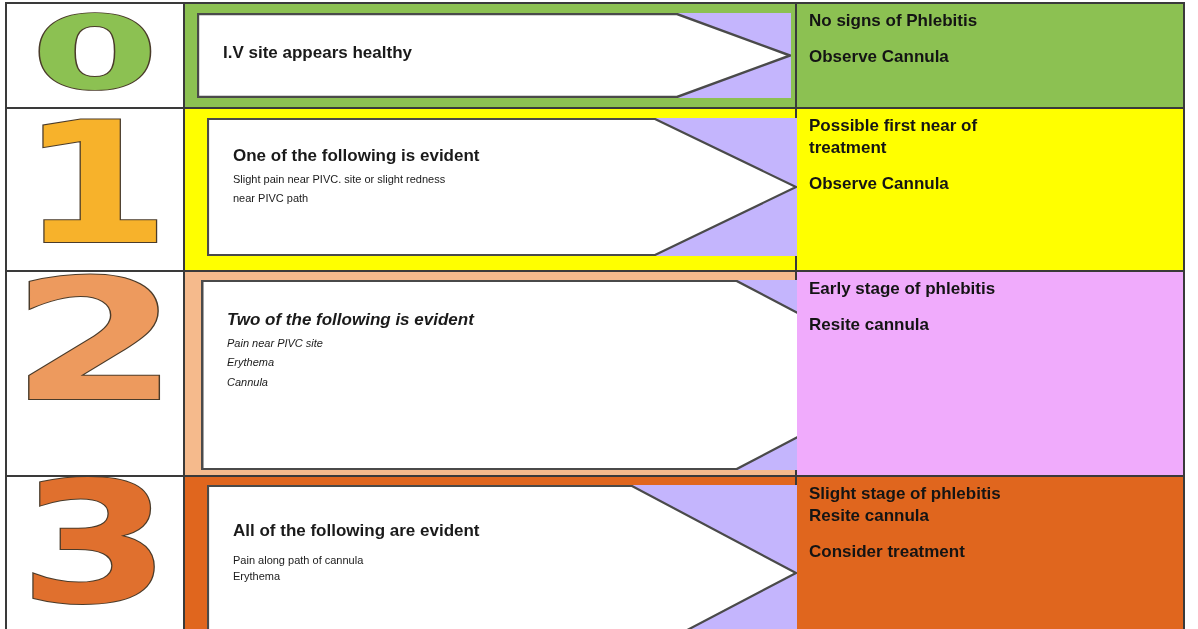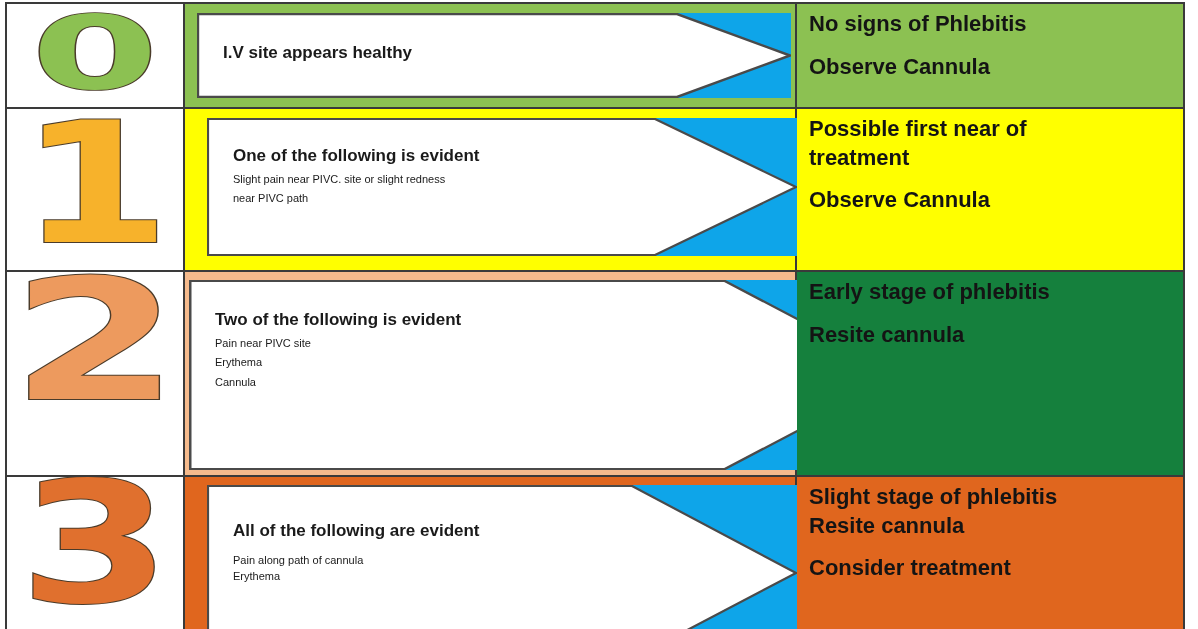--- a/index.html
+++ b/index.html
@@ -98,21 +98,21 @@
     left: 178px;
     top: 0;
     width: 612px;
     height: 100%;
     box-sizing: border-box;
     border-right: 2px solid #3a3a3a;
     overflow: visible;
   }
   .arrow {
     position: absolute;
-    background: #0ea5e9;
+    background: #c4b5fd;
     box-sizing: border-box;
   }
   .arrow-shape {
     position: absolute;
     left: 0;
     top: 0;
     width: 100%;
     height: 100%;
   }
   .arrow-text {
@@ -138,21 +138,21 @@
   .action-cell {
     position: absolute;
     left: 790px;
     top: 0;
     right: 0;
     height: 100%;
     box-sizing: border-box;
     padding: 6px 0 0 12px;
   }
   .action-line {
-    font-size: 22px;
+    font-size: 17px;
     font-weight: 700;
     color: #141414;
     line-height: 1.30;
     margin: 0 0 0 0;
   }
   .action-gap { height: 14px; }
 
   
 </style>
 </head>
@@ -203,33 +203,33 @@
       <div class="action-gap"></div>
       <div class="action-line">Observe Cannula</div>
     </div>
   </div>
 
   <div class="row row-2">
     <div class="num-cell">
       <div class="numeral numeral-2">2</div>
     </div>
     <div class="band-cell" style="background:#F5BA8C;">
-      <div class="arrow" style="left:4px; top:8px; width:716px; height:190px;">
+      <div class="arrow" style="left:16px; top:8px; width:716px; height:190px;font-style:italic;">
         <svg class="arrow-shape" viewBox="0 0 600 190" preserveAspectRatio="none">
           <polygon points="1,1 449,1 599,95 449,189 1,189" fill="#ffffff" stroke="#4a4a4a" stroke-width="2.2"></polygon>
         </svg>
         <div class="arrow-text" style="top:30px;">
           <div class="arrow-title">Two of the following is evident</div>
           <div class="arrow-line">Pain near PIVC site</div>
           <div class="arrow-line">Erythema</div>
           <div class="arrow-line">Cannula</div>
         </div>
       </div>
     </div>
-    <div class="action-cell" style="background:#15803d;">
+    <div class="action-cell" style="background:#f0abfc;">
       <div class="action-line">Early stage of phlebitis</div>
       <div class="action-gap"></div>
       <div class="action-line">Resite cannula</div>
     </div>
   </div>
 
   <div class="row row-3">
     <div class="num-cell">
       <div class="numeral numeral-3">3</div>
     </div>

